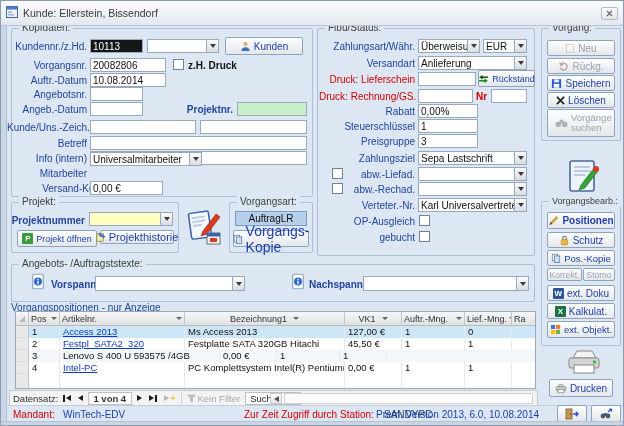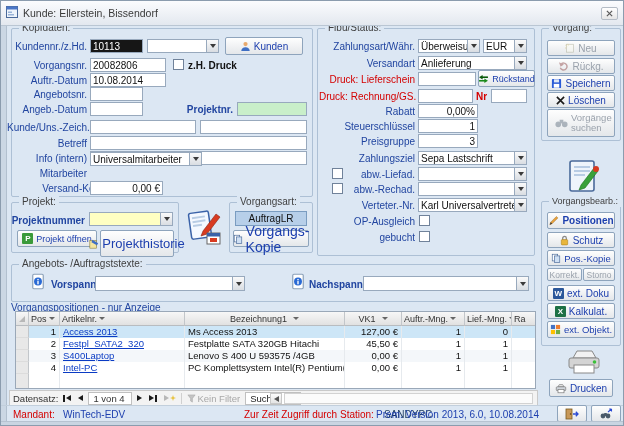--- a/index.html
+++ b/index.html
@@ -8,39 +8,39 @@
   .window{position:relative;width:624px;height:426px;background:#dce7f3;border:1px solid #8b9cae;overflow:hidden}
   .titlebar{position:absolute;left:0;top:0;right:0;height:20px;background:linear-gradient(#fbfcfe,#e3e8ef);border-bottom:1px solid #bac6d3;display:flex;align-items:center;padding:12px 5px;gap:5px;z-index:5}
   .title{font-size:10.5px;color:#3a3a3a}
   .closebtn{margin-left:auto;width:17px;height:13px;border:1px solid #b4bcc6;background:linear-gradient(#ffffff,#e6e6e6);display:flex;align-items:center;justify-content:center;border-radius:2px}
   .leftstrip{position:absolute;left:0;top:20px;bottom:0;width:6px;background:#cbd7e4;border-right:1px solid #b2c0cf}
   .grp{position:absolute;border:1px solid #adc0d5;border-radius:2px}
   .legend{position:absolute;top:-7px;left:7px;background:#dce7f3;padding:0 3px;font-size:10px;color:#3f3f3f;white-space:nowrap;line-height:12px}
   .lbl{position:absolute;font-size:10px;color:#2145a0;text-align:right;white-space:nowrap;line-height:13px}
   .red{color:#d40000}.blk{color:#111}.bold{font-weight:bold}
   .fld{position:absolute;background:#fff;border:1px solid #98a9bd;font-size:10px;line-height:11px;padding:1px 2px;color:#111;overflow:hidden;white-space:nowrap}
-  .rt{text-align:right}
+  .rt{}
   .sel{background:#161616;color:#fff}
   .green{background:#c9efc9}.yellow{background:#ffffc2}
   .cmb{position:absolute;background:#fff;border:1px solid #98a9bd;font-size:10px;line-height:11px;color:#111;padding:1px 14px 1px 2px;overflow:hidden;white-space:nowrap}
   .cmb.yellow{background:#ffffc2}
   .dd{position:absolute;right:0;top:0;bottom:0;width:12px;background:linear-gradient(#fafafa,#d9dde2);border-left:1px solid #98a9bd;display:flex;align-items:center;justify-content:center}
   .tri{width:0;height:0;border-left:3.5px solid transparent;border-right:3.5px solid transparent;border-top:4px solid #3a3a3a}
   .chk{position:absolute;width:11px;height:11px;background:#fff;border:1px solid #70829a}
   .btn{position:absolute;display:flex;align-items:center;justify-content:center;gap:3px;background:linear-gradient(#fefefe,#e4e7ea);border:1px solid #8ea4bc;border-radius:2px;font-size:10px;color:#1d3fae}
   .btn.dis{color:#9aa2ac}
   .btn.dis svg{opacity:.45}
   .btn .ic{flex:none;display:inline-flex}
   .sq{display:inline-flex;width:11px;height:11px;align-items:center;justify-content:center;color:#fff;font-size:8px;font-weight:bold;border-radius:1px;flex:none}
   .bigicon{position:absolute}
   .auftraglr{position:absolute;background:#b7cfe9;border:1px solid #7a9cc0;font-size:10px;color:#111;text-align:center;line-height:13px}
   .tbltitle{position:absolute;font-size:10px;color:#2145a0}
   .tbl{position:absolute;left:14px;top:310px;width:521px;height:78px;background:#fff;border:1px solid #9aa8b8;overflow:hidden}
   .thead{display:flex;height:14px}
-  .hc{background:linear-gradient(#f7f7f7,#e1e1e1);border-right:1px solid #c2c6ca;border-bottom:1px solid #b8bcc0;font-size:9px;color:#333;display:flex;align-items:center;padding:0 2px;overflow:hidden;white-space:nowrap;flex:none}
+  .hc{background:linear-gradient(#f7f7f7,#e1e1e1);border-right:1px solid #c2c6ca;border-bottom:1px solid #b8bcc0;font-size:9px;color:#333;display:flex;align-items:center;justify-content:space-between;padding:0 2px;overflow:hidden;white-space:nowrap;flex:none}
   .harr{width:0;height:0;border-left:3px solid transparent;border-right:3px solid transparent;border-top:3.5px solid #666;flex:none;margin-left:2px}
   .trow{display:flex;height:12px;font-size:9.5px;color:#111}
   .tc{border-right:1px solid #e6eaee;padding:0 3px;overflow:hidden;white-space:nowrap;line-height:12px;flex:none}
   .selcell{background:#e8e8e8;border-right:1px solid #c2c6ca;border-bottom:1px solid #dcdcdc;flex:none}
   .c0{width:13px}.c1{width:31px}.c2{width:125px}.c3{width:160px}.c4{width:57px}.c5{width:63px}.c6{width:47px}.c7{width:23px;border-right:none}
   .link{color:#0a3bc4;text-decoration:underline}
   .hl{background:#cde6f7}
   .alt{background:#f4f7fa}
   .nav{position:absolute;left:8px;top:389px;width:529px;height:16px;background:#f3f3f3;border:1px solid #c9c9c9;display:flex;align-items:center;font-size:9.5px;color:#333;padding:0 3px;gap:3px}
   .ntr{width:0;height:0;border-top:3.5px solid transparent;border-bottom:3.5px solid transparent;border-left:5px solid #1a1a1a}
@@ -141,21 +141,21 @@
   <span class="lbl bold" style="left:8px;top:213px;width:76px">Projektnummer</span>
   <div class="cmb yellow" style="left:88px;top:211px;width:84px;height:14px">
       <span class="dd">
         <i class="tri"></i>
       </span>
     </div>
   <div class="btn" style="left:16px;top:229px;width:80px;height:17px;font-size:9px">
     <span class="sq" style="background:#3a9a3a">P</span>
     <span>Projekt öffnen</span>
   </div>
-  <div class="btn" style="left:99px;top:229px;width:74px;height:27px;font-size:13px">
+  <div class="btn" style="left:99px;top:229px;width:74px;height:14px;font-size:11px">
     <span class="ic">
         <svg width="10" height="10" viewBox="0 0 12 12">
           <rect x="1" y="2" width="8" height="9" fill="#f4e6a0" stroke="#8a7a30" stroke-width="0.7"></rect>
           <path d="M4 1 L11 5 L9.5 7.5 L3 4z" fill="#3f6fc4"></path>
         </svg>
       </span>
     <span>Projekthistorie</span>
   </div>
 
   <span class="bigicon" style="left:184px;top:206px">
@@ -484,21 +484,20 @@
       <span class="tc c2"><span class="link">Festpl_SATA2_320</span></span>
       <span class="tc c3">Festplatte SATA 320GB Hitachi</span>
       <span class="tc c4 rt">45,50 €</span>
       <span class="tc c5 rt">1</span>
       <span class="tc c6 rt">1</span>
       <span class="tc c7"></span>
     </div>
     <div class="trow alt">
       <span class="selcell c0"></span>
       <span class="tc c1 rt">3</span>
-      <span class="tc c2"><span class="link">S400Laptop</span></span>
       <span class="tc c3">Lenovo S 400 U 593575 /4GB</span>
       <span class="tc c4 rt">0,00 €</span>
       <span class="tc c5 rt">1</span>
       <span class="tc c6 rt">1</span>
       <span class="tc c7"></span>
     </div>
     <div class="trow">
       <span class="selcell c0"></span>
       <span class="tc c1 rt">4</span>
       <span class="tc c2"><span class="link">Intel-PC</span></span>
@@ -522,21 +521,21 @@
 
   <div class="nav">
     <span>Datensatz:</span>
     <span class="navbtn">
         <i class="nbar"></i>
         <i class="ntl"></i>
       </span>
     <span class="navbtn">
         <i class="ntl"></i>
       </span>
-    <span class="navbox" style="font-weight:normal;min-width:44px">1 von 4</span>
+    <span class="navbox" style="font-weight:bold;min-width:44px">1 von 4</span>
     <span class="navbtn">
         <i class="ntr"></i>
       </span>
     <span class="navbtn">
         <i class="ntr"></i>
         <i class="nbar"></i>
       </span>
     <span class="navbtn dis">
         <i class="ntr"></i>
         <svg width="6" height="6" viewBox="0 0 8 8">

